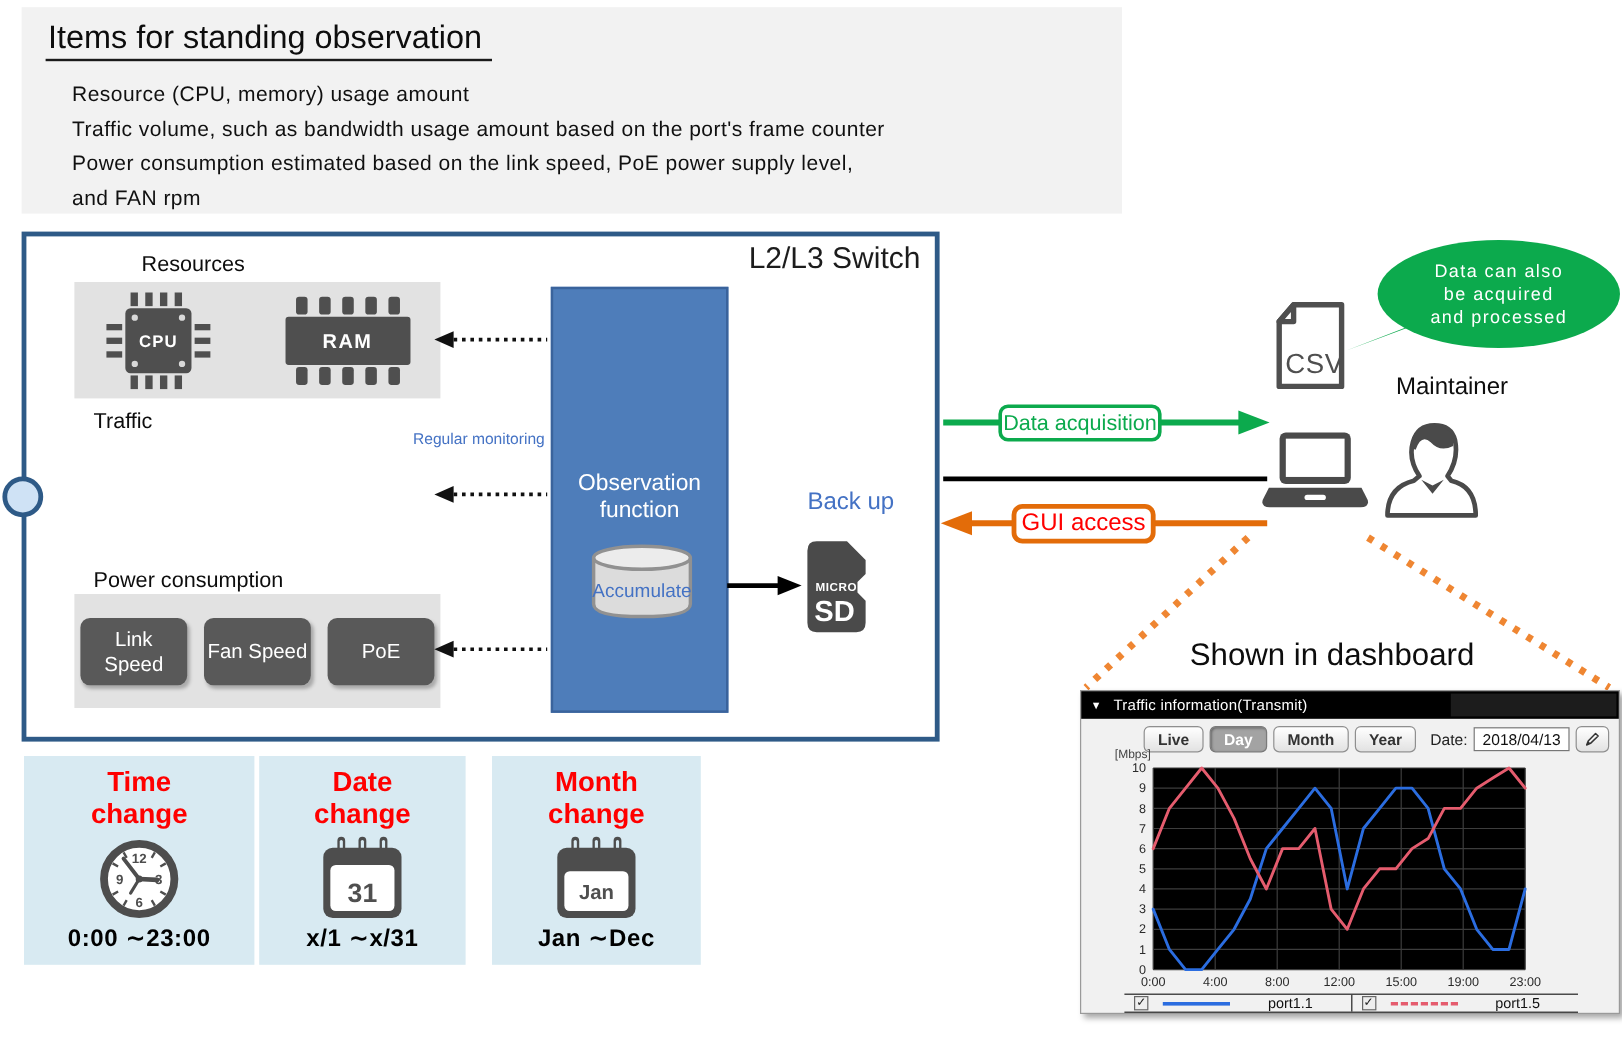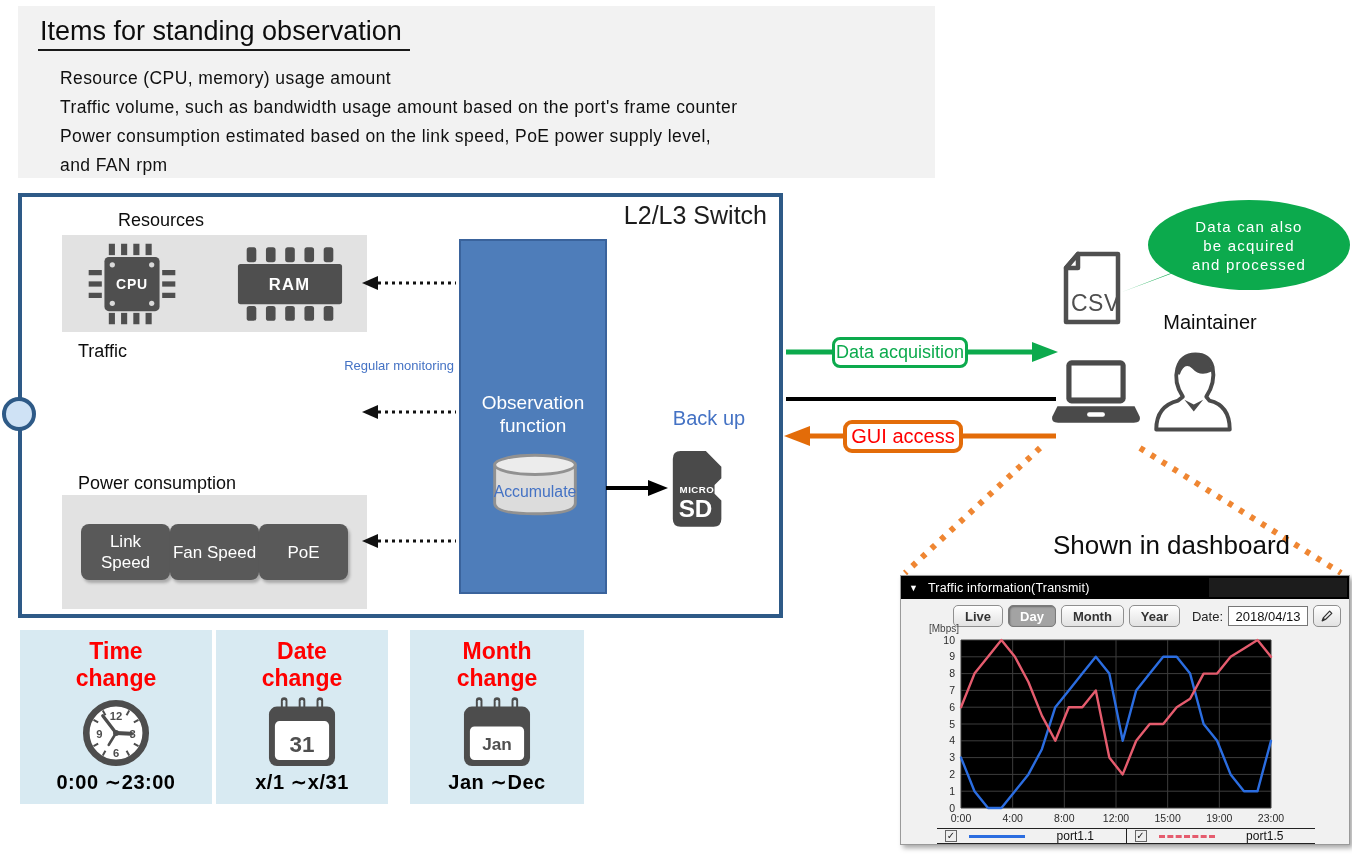--- a/index.html
+++ b/index.html
@@ -27,21 +27,21 @@
   
   .switch-box{position:absolute;left:18px;top:193px;width:765px;height:425px;border:4px solid var(--switch_border);background:#fff;}
   .switch-title{position:absolute;right:12px;top:4px;font-size:25px;color:#1c1c1c;}
   .sec-label{position:absolute;left:56px;font-size:18px;color:#0d0d0d;}
   .lbl-resources{top:13px;margin-left:40px;}
   .lbl-traffic{top:144px;}
   .lbl-power{top:276px;}
   .gray-box{position:absolute;left:40px;width:305px;background:var(--gray_panel);display:flex;align-items:center;justify-content:center;}
   .box-resources{top:38px;height:97px;gap:38px;}
   .box-traffic{top:168px;height:95px;}
-  .box-power{top:298px;height:114px;gap:0;}
+  .box-power{top:298px;height:95px;gap:14px;}
   .chip{background:var(--dark_chip);color:#fff;border-radius:8px;display:flex;align-items:center;justify-content:center;text-align:center;box-shadow:2px 3px 3px rgba(0,0,0,.25);}
   .chip-frame{width:205px;height:46px;font-size:18px;border-radius:10px;}
   .chip-power{width:89px;height:56px;font-size:17px;line-height:21px;padding:2px;}
   .node-circle{position:absolute;left:-20px;top:200px;width:34px;height:34px;border-radius:50%;background:#cfe2f5;border:4px solid var(--switch_border);}
   .obs-box{position:absolute;left:437px;top:42px;width:148px;height:355px;background:var(--observation_box);border:2px solid #3a639c;}
   .obs-title{position:absolute;left:0;top:150px;width:100%;text-align:center;color:#fff;font-size:19px;line-height:23px;}
   .obs-cyl{position:absolute;left:26px;top:210px;}
   .regular-monitoring{position:absolute;left:320px;top:127px;width:112px;text-align:right;color:var(--accent_blue);font-size:13px;line-height:20px;margin-top:32px;}
   .backup-label{position:absolute;left:632px;top:210px;width:110px;text-align:center;color:var(--accent_blue);font-size:20px;}
   .sd-icon{position:absolute;left:645px;top:248px;}
@@ -55,21 +55,21 @@
   .label-gui{left:843px;top:420px;width:120px;height:33px;border:4px solid var(--orange);border-radius:9px;color:var(--red_text);font-size:20px;}
 
   
   .csv-icon{position:absolute;left:1060px;top:251px;z-index:2;}
   .bubble{position:absolute;left:1148px;top:200px;width:202px;height:90px;background:var(--green);border-radius:50%;color:#fff;font-size:15px;line-height:19px;letter-spacing:1.2px;display:flex;align-items:center;justify-content:center;text-align:center;z-index:2;}
   .maintainer-label{position:absolute;left:1150px;top:311px;width:120px;text-align:center;font-size:20px;color:#0d0d0d;z-index:2;}
   .laptop-icon{position:absolute;left:1050px;top:360px;z-index:2;}
   .person-icon{position:absolute;left:1150px;top:341px;z-index:2;}
 
   
-  .dash-heading{position:absolute;left:930px;top:530px;width:360px;text-align:right;font-size:26px;color:#0d0d0d;z-index:2;}
+  .dash-heading{position:absolute;left:930px;top:530px;width:360px;text-align:center;font-size:26px;color:#0d0d0d;z-index:2;}
   .dashboard{position:absolute;left:900px;top:575px;width:450px;height:270px;background:#f1f1f1;border:1px solid #9a9a9a;box-shadow:3px 3px 5px rgba(0,0,0,.35);z-index:2;}
   .dash-titlebar{position:absolute;left:0;top:0;width:100%;height:23px;background:#000;color:#fff;display:flex;align-items:center;}
   .dash-caret{margin-left:8px;font-size:9px;cursor:pointer;}
   .dash-title{margin-left:10px;font-size:12.5px;letter-spacing:.2px;}
   .dash-titlebar-block{position:absolute;right:2px;top:2px;width:138px;height:19px;background:#1c1c1c;}
   .dash-toolbar{position:absolute;left:0;top:27px;width:100%;height:26px;display:flex;align-items:center;}
   .btn-group{display:flex;gap:5px;margin-left:52px;}
   .dash-btn{font-size:13px;font-weight:bold;color:#333;background:linear-gradient(#ffffff,#e2e2e2);border:1px solid #8f8f8f;border-radius:5px;height:22px;padding:0 11px;display:flex;align-items:center;cursor:pointer;}
   .dash-btn.active{background:#a3a3a3;color:#fff;border-color:#7a7a7a;box-shadow:inset 1px 1px 2px rgba(0,0,0,.35);}
   .date-group{display:flex;align-items:center;margin-left:auto;margin-right:8px;gap:5px;}

